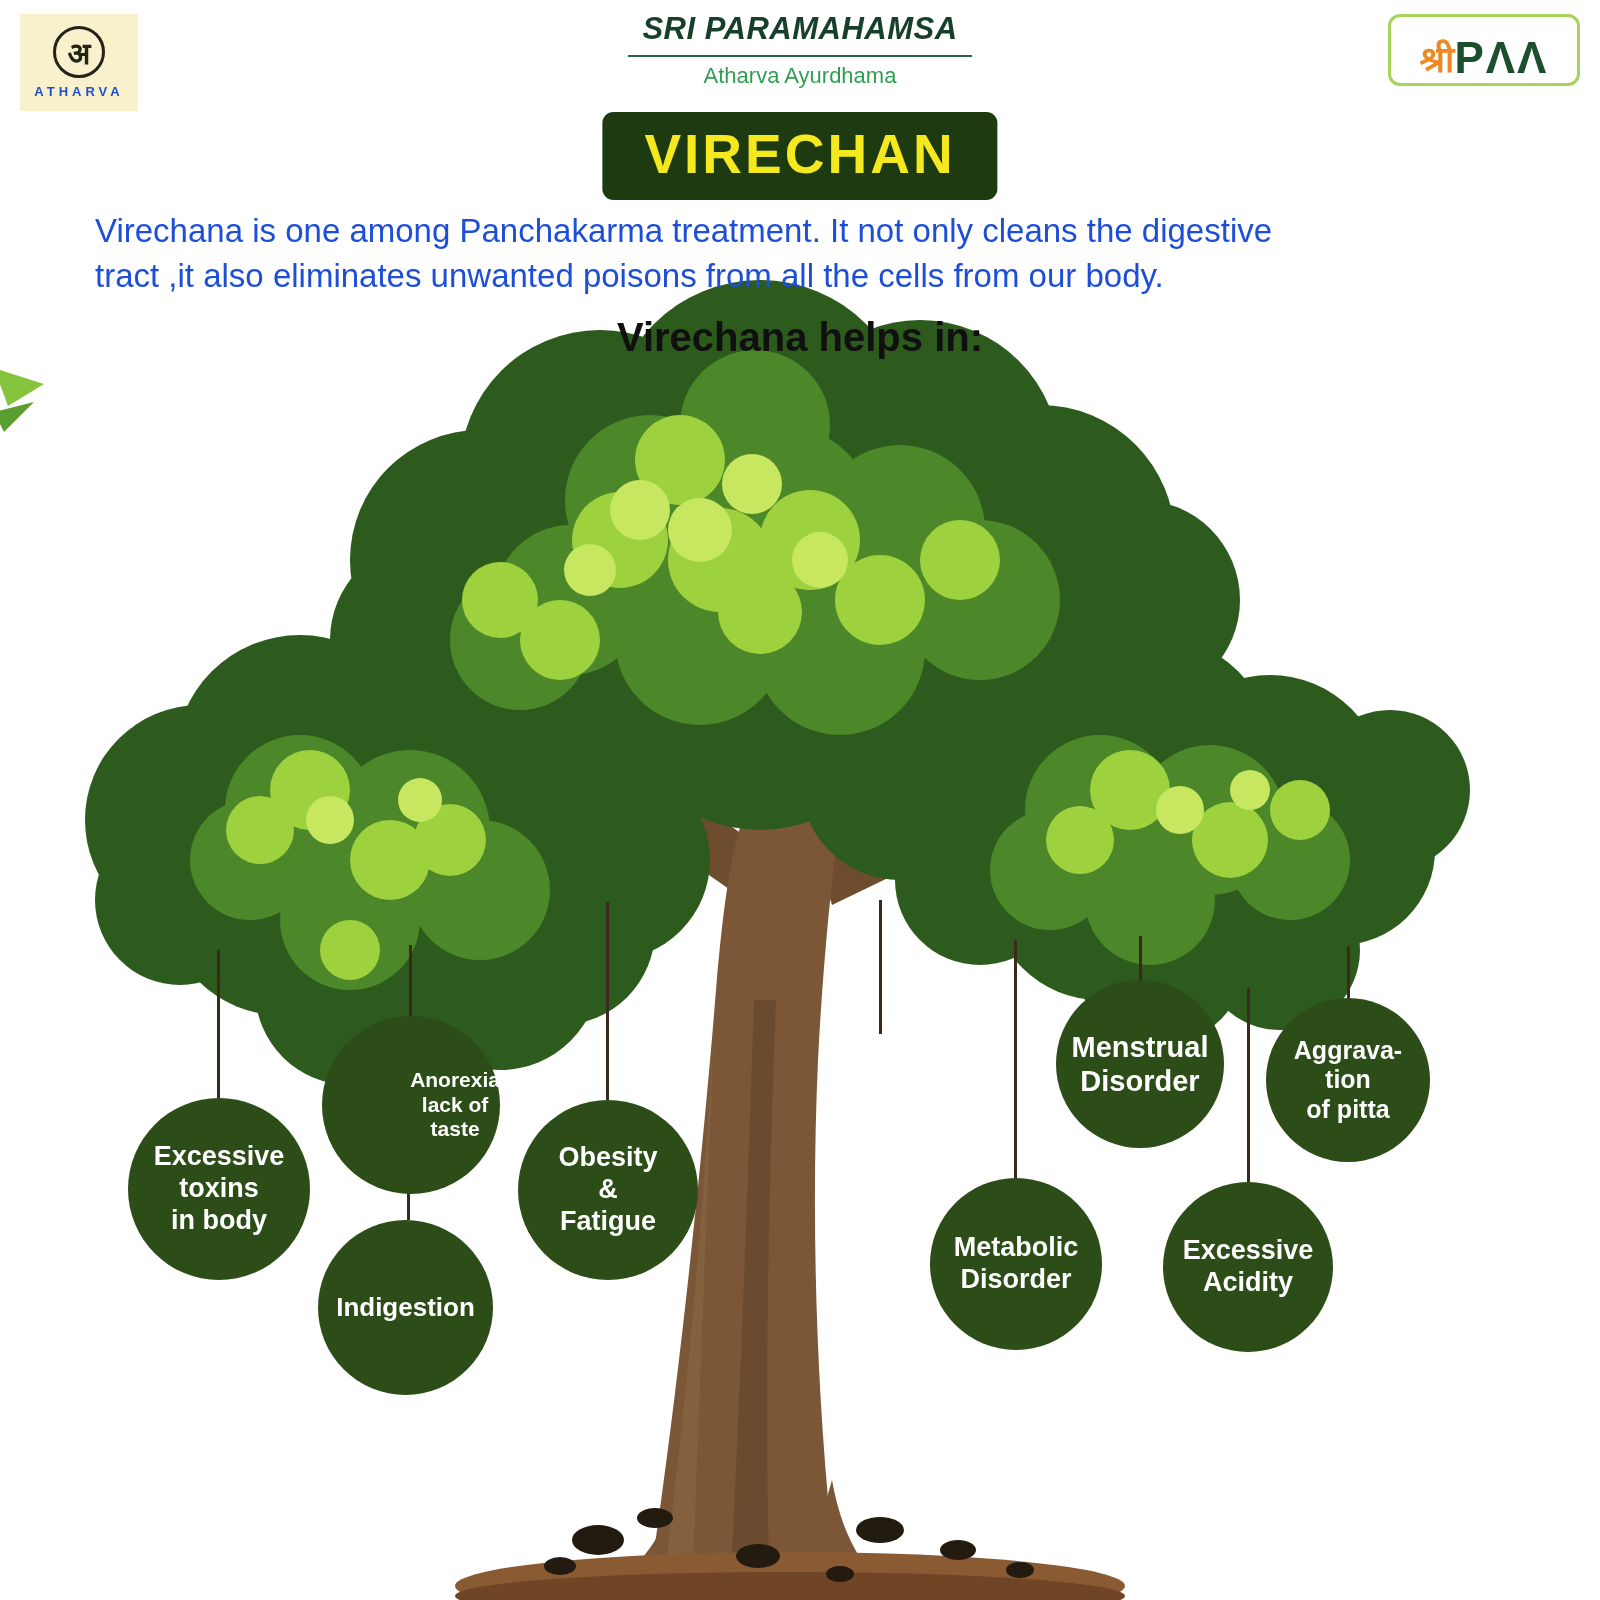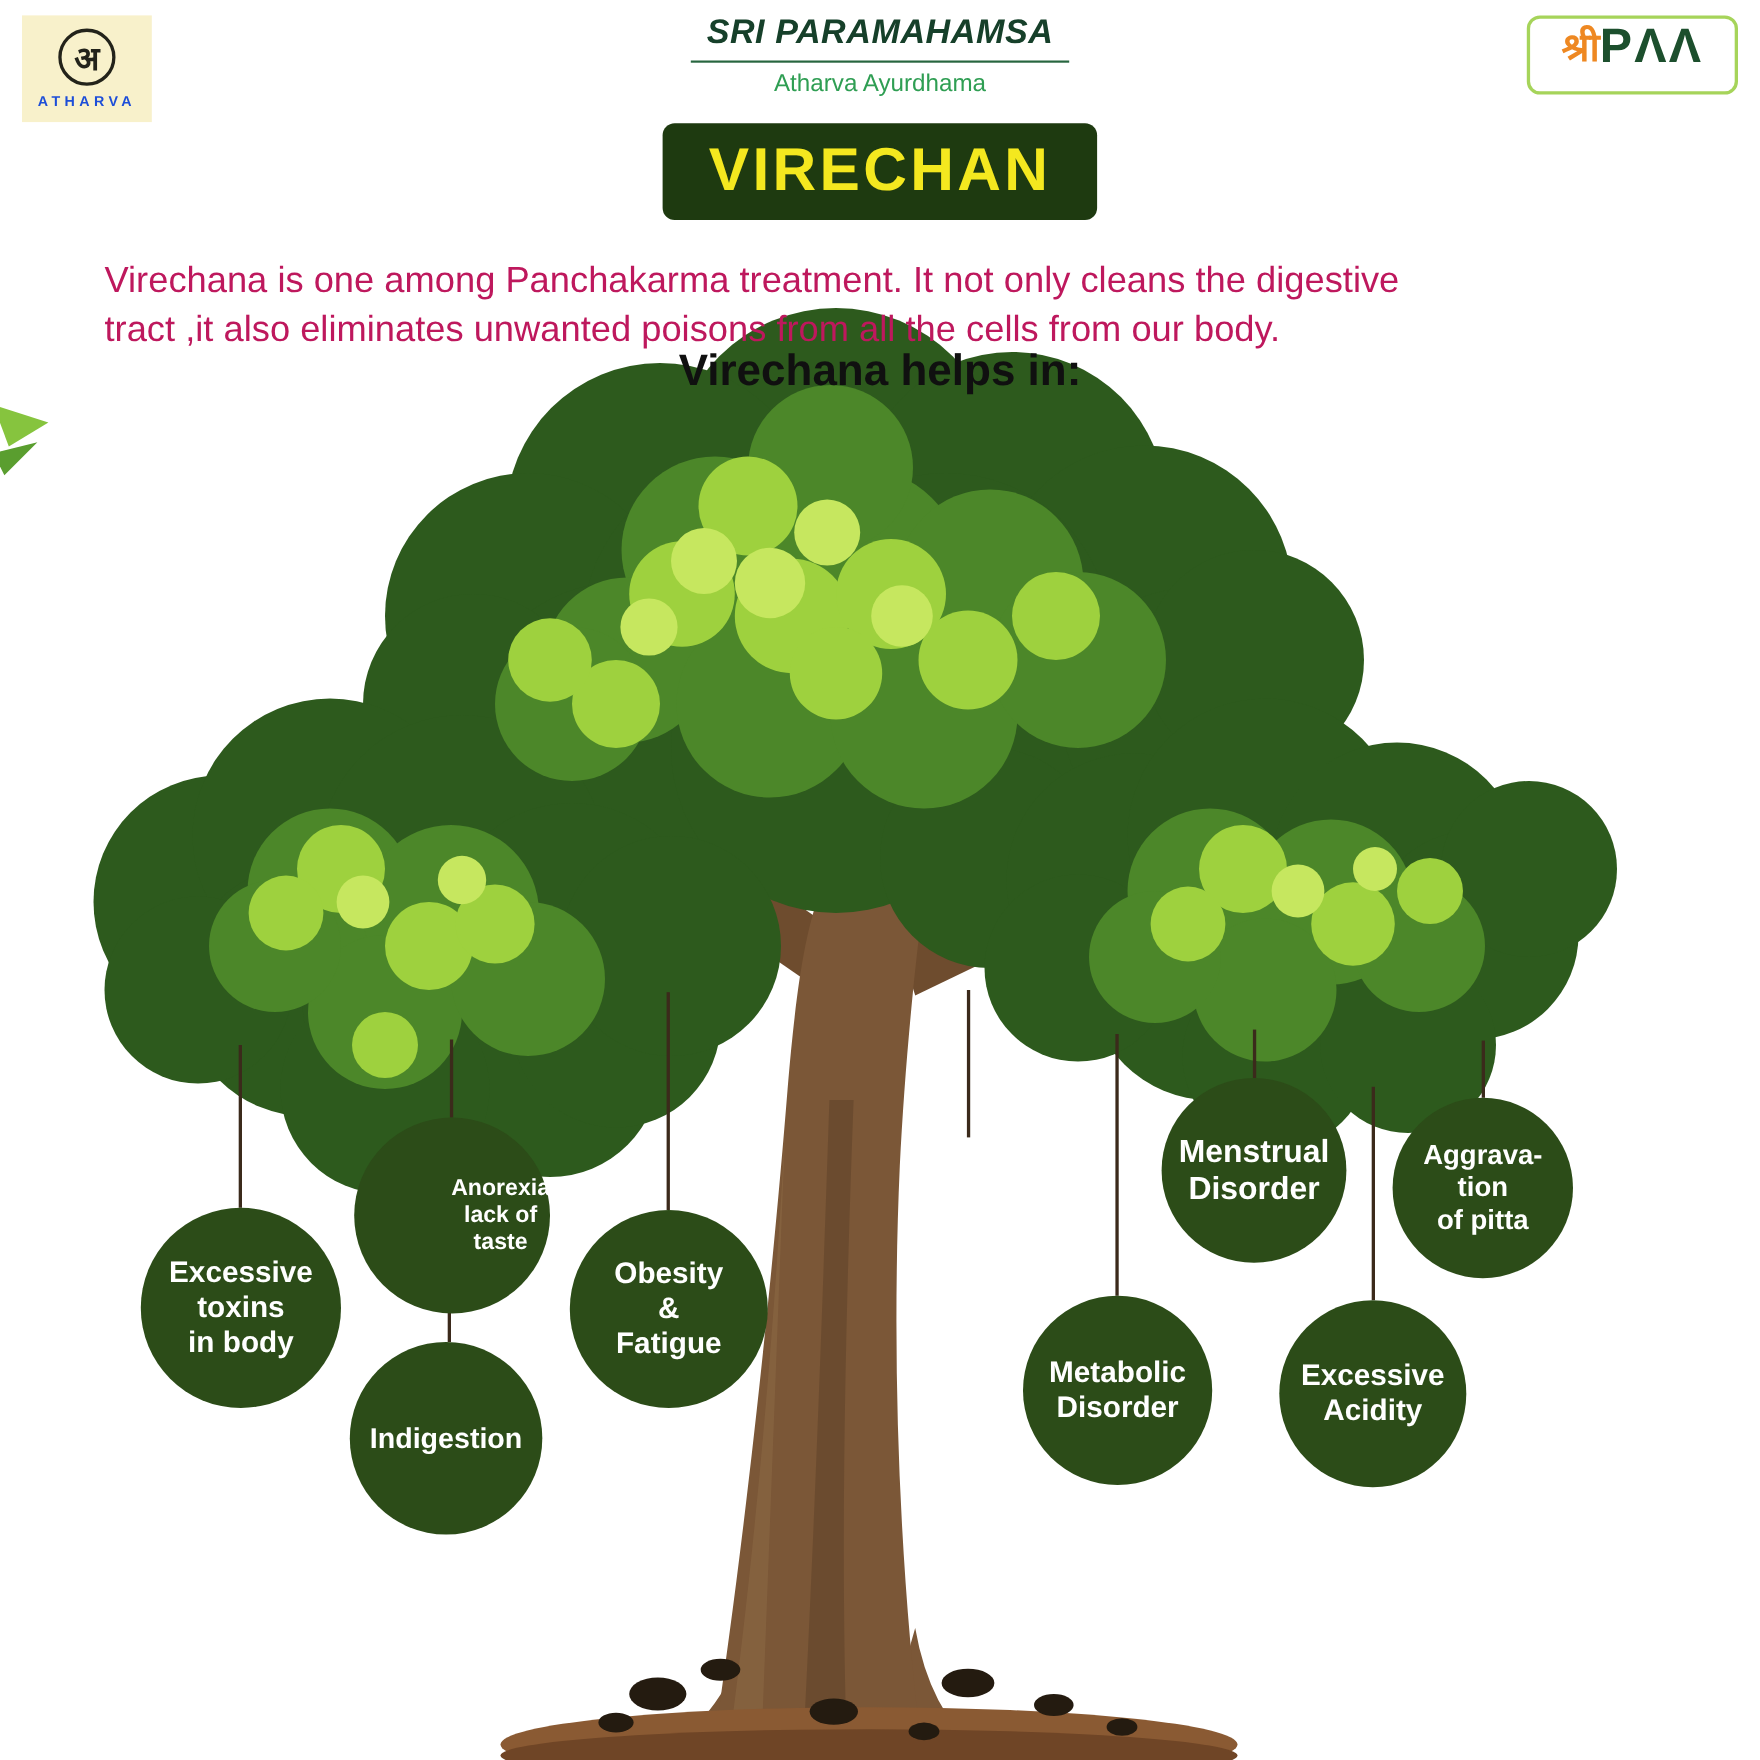--- a/index.html
+++ b/index.html
@@ -15,30 +15,30 @@
     font-weight:bold; color:#23231a; }
   .atharva-label { font-size:13px; letter-spacing:4px; color:#1d4ed8; font-weight:bold; }
 
   .brand { position:absolute; left:0; right:0; top:11px; text-align:center; z-index:4; }
   .brand-title { display:inline-block; font-style:italic; font-weight:bold; font-size:31px;
     color:#16402a; letter-spacing:0.5px; padding:0 14px 8px; border-bottom:2px solid #27663f; }
   .brand-subtitle { margin-top:6px; font-size:22px; color:#2f9e53; }
 
   .paa-logo { position:absolute; right:20px; top:14px; width:192px; height:72px;
     border:3px solid #a6d45a; border-radius:12px; background:#fff; display:flex;
-    align-items:flex-start; justify-content:center; z-index:5; }
+    align-items:flex-end; justify-content:center; z-index:5; }
   .paa-prefix { color:#ee8822; font-size:36px; font-weight:bold; }
   .paa-text { color:#1c4f2d; font-size:44px; font-weight:bold; letter-spacing:2px; }
 
   .banner { position:absolute; left:50%; top:112px; transform:translateX(-50%);
     background:#1e3a10; color:#f4e81f; font-size:55px; font-weight:bold;
     letter-spacing:3px; padding:10px 42px 14px; z-index:4;border-radius:11px; }
 
-  .intro { position:absolute; left:95px; top:232px; width:1440px; font-size:33px;
-    color:#be185d; line-height:1.35; z-index:4; }
+  .intro { position:absolute; left:95px; top:209px; width:1440px; font-size:33px;
+    color:#1d4ed8; line-height:1.35; z-index:4; }
 
   .helps-in { position:absolute; left:0; right:0; top:315px; text-align:center;
     font-size:40px; font-weight:bold; color:#101010; z-index:4; }
 
   
   .tree { position:absolute; left:0; top:0; width:1600px; height:1600px; z-index:0; }
 
   
   .string { position:absolute; width:3px; background:#3b2a1b; z-index:1; }
   .bubble { position:absolute; border-radius:50%; background:#2c4c18; color:#fff;

